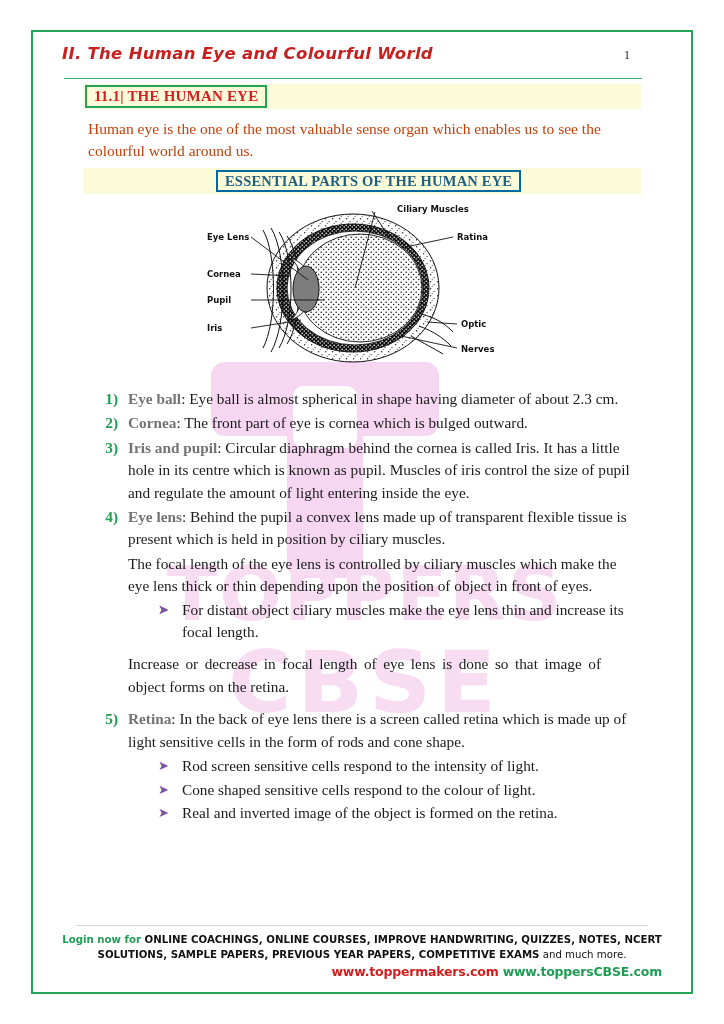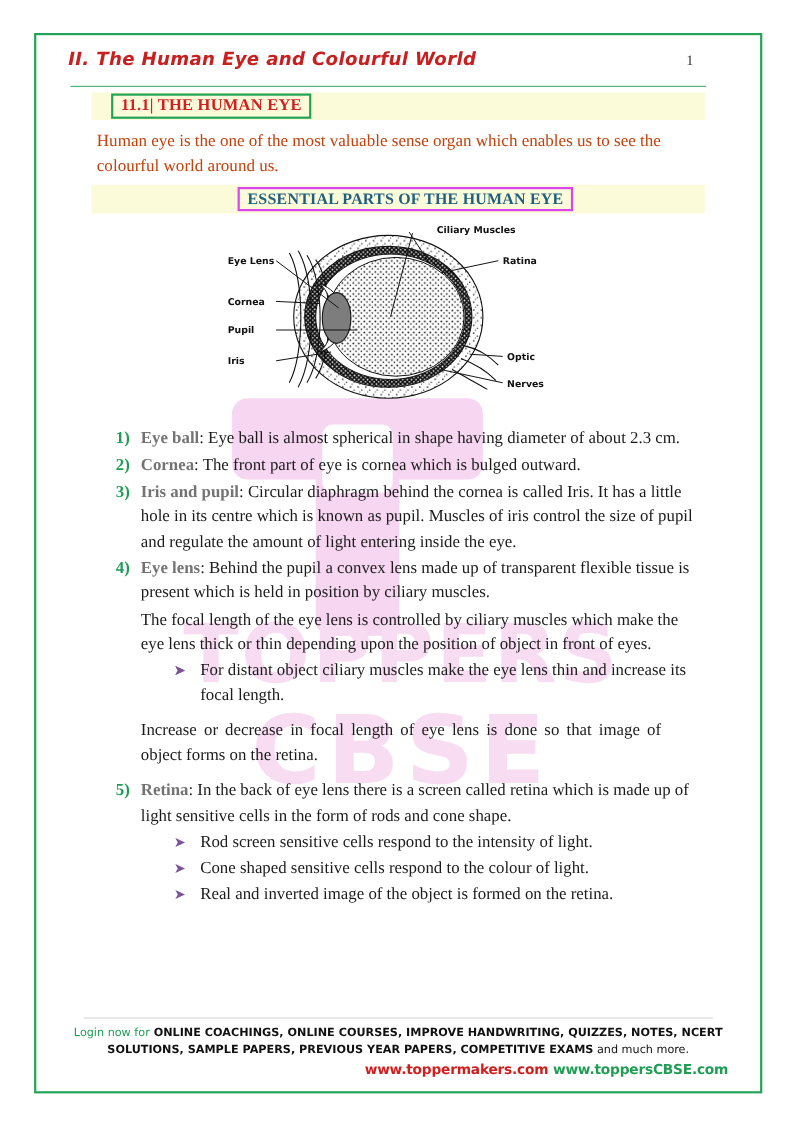--- a/index.html
+++ b/index.html
@@ -115,21 +115,20 @@
     background: #fcfbd9;
     box-sizing: border-box;
     display: flex;
     align-items: center;
     color: #d31f22;
     font-family: "Liberation Serif", serif;
     font-weight: bold;
     font-size: 15px;
     letter-spacing: 0.2px;
     white-space: nowrap;
-    margin-left: 16px;
   }
 
   .intro-para {
     position: absolute;
     left: 88px;
     top: 118px;
     width: 553px;
     font-size: 15.5px;
     line-height: 22px;
     color: #c2410c;
@@ -144,21 +143,21 @@
     width: 558px;
     height: 26px;
     background: #fcfbd9;
   }
   .sub-chip {
     position: absolute;
     left: 216px;
     top: 170px;
     height: 22px;
     padding: 0 7px;
-    border: 2px solid #d946ef;
+    border: 2px solid #0369a1;
     background: #fcfbd9;
     box-sizing: border-box;
     display: flex;
     align-items: center;
     color: #1f5f80;
     font-family: "Liberation Serif", serif;
     font-weight: bold;
     font-size: 14.5px;
     letter-spacing: 0.2px;
     white-space: nowrap;
@@ -260,21 +259,21 @@
     width: 600px;
     text-align: center;
     font-family: "DejaVu Sans", sans-serif;
     font-size: 10.2px;
     line-height: 14.5px;
     font-weight: bold;
     color: #111111;
   }
   .footer .login-now {
     color: #1f9d55;
-    font-weight: normal;
+    font-weight: bold;
   }
   .footer .normal { font-weight: normal; }
   .footer-urls {
     position: absolute;
     left: 62px;
     top: 964px;
     width: 600px;
     text-align: right;
     font-family: "DejaVu Sans", sans-serif;
     font-size: 12.5px;

